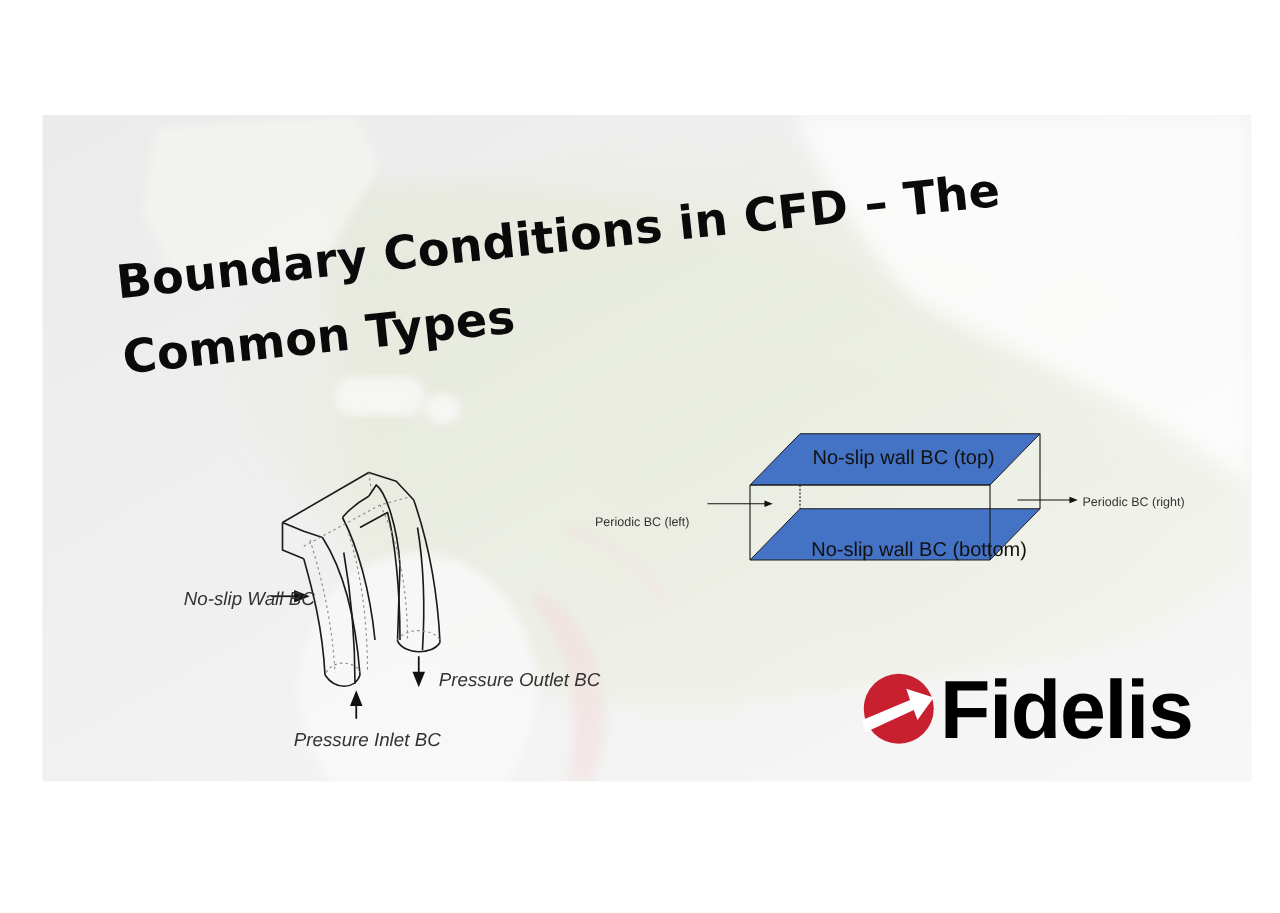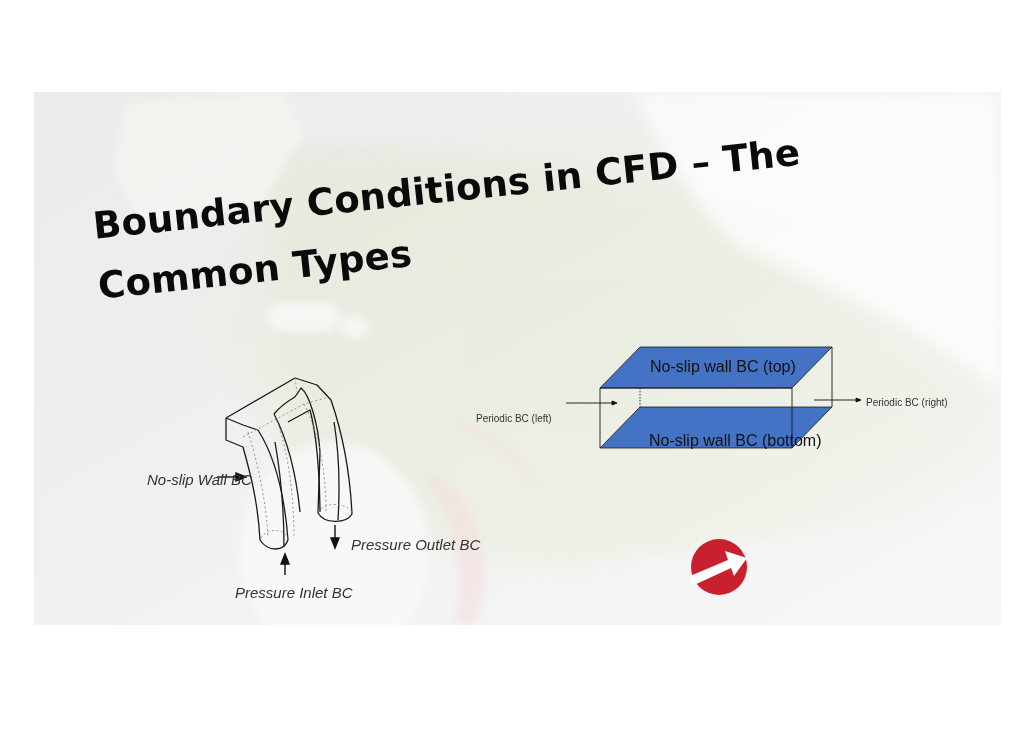--- a/index.html
+++ b/index.html
@@ -201,15 +201,16 @@
   <span class="box-label" style="left:616px;top:266px;color:#111;">No-slip wall BC (top)</span>
   <span class="box-label" style="left:615px;top:340px;color:#111;">No-slip wall BC (bottom)</span>
   <span class="box-label" style="left:442px;top:321px;font-size:10px;color:#333;text-align:right;">Periodic BC (left)</span>
   <span class="box-label" style="left:832px;top:305px;font-size:10px;color:#333;">Periodic BC (right)</span>
 
   <div class="logo">
     <svg width="58" height="58" viewBox="0 0 58 58">
       <circle cx="29" cy="29" r="28" fill="#c8202f"></circle>
       <polygon points="0,38 38,22 35,13 57,20 44,38 41,30 2,48" fill="#ffffff"></polygon>
     </svg>
+    <span class="logo-text">Fidelis</span>
   </div>
 
 </div>
 
 </body></html>

